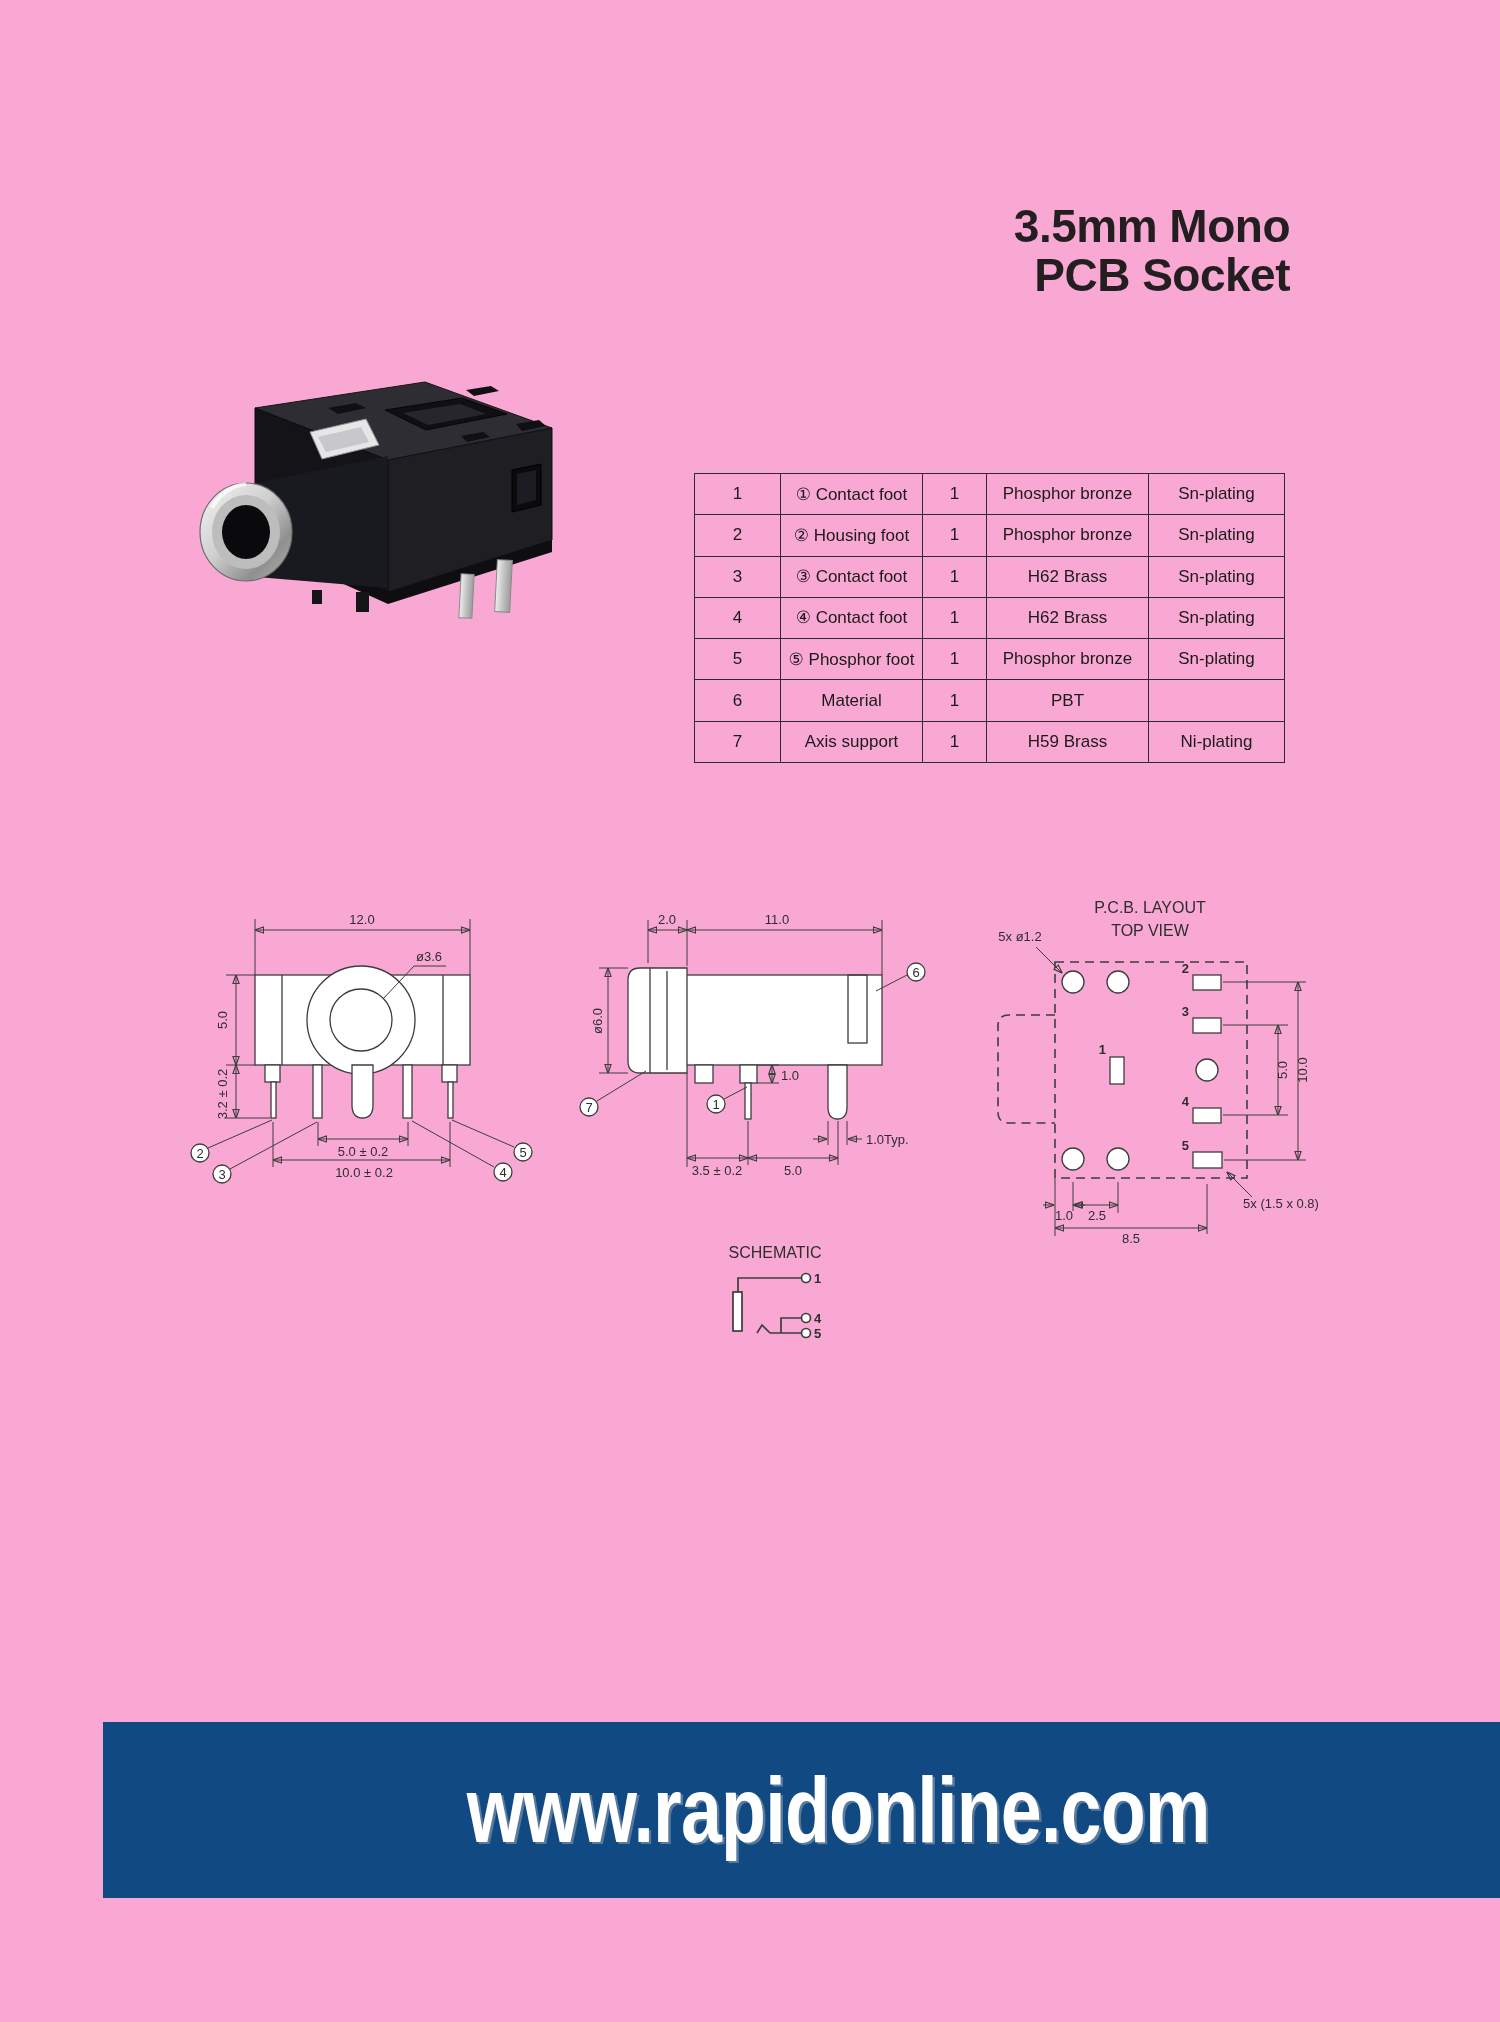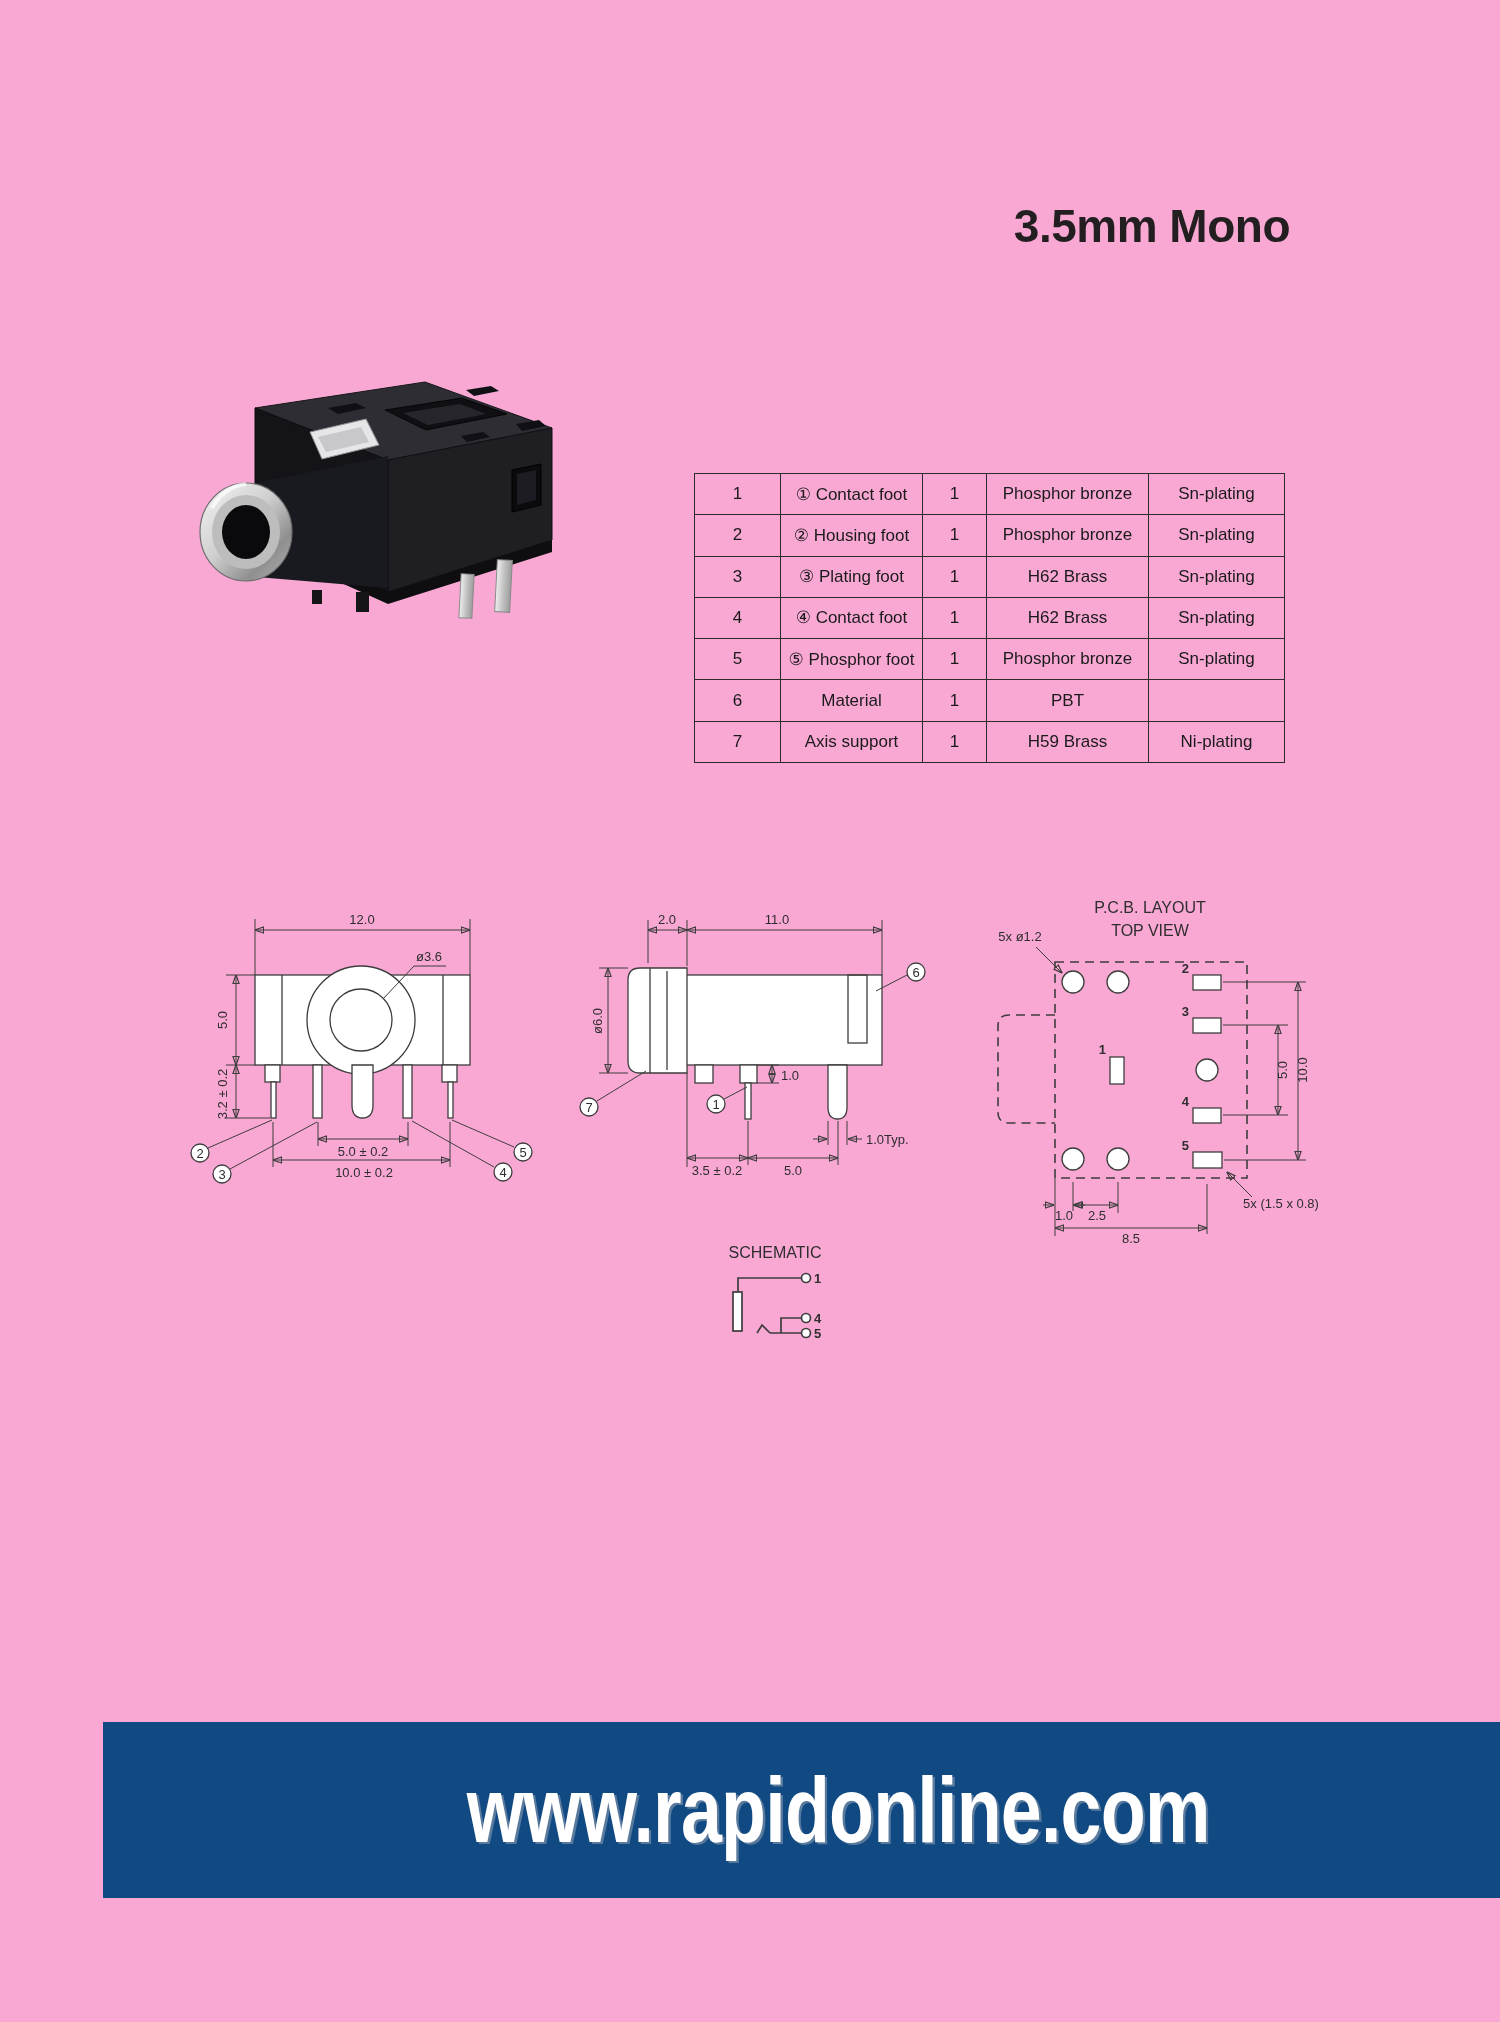--- a/index.html
+++ b/index.html
@@ -44,20 +44,21 @@
     text-shadow:3px 2px 0 rgba(150,162,180,0.55);
   }
 </style>
 </head>
 <body>
 
 <div class="page">
 
   <div class="title-block">
     <div>3.5mm Mono</div>
+    <div>PCB Socket</div>
   </div>
 
   <svg class="photo-svg" width="420" height="335" viewBox="0 0 420 335">
     <defs>
       <linearGradient id="ringGrad" x1="0" y1="0" x2="1" y2="1">
         <stop offset="0" stop-color="#f5f5f5"></stop>
         <stop offset="0.45" stop-color="#cfcfcf"></stop>
         <stop offset="0.75" stop-color="#8f8f8f"></stop>
         <stop offset="1" stop-color="#b5b5b5"></stop>
       </linearGradient>
@@ -123,21 +124,21 @@
     </tr>
     <tr>
       <td>2</td>
       <td>② Housing foot</td>
       <td>1</td>
       <td>Phosphor bronze</td>
       <td>Sn-plating</td>
     </tr>
     <tr>
       <td>3</td>
-      <td>③ Plating foot</td>
+      <td>③ Contact foot</td>
       <td>1</td>
       <td>H62 Brass</td>
       <td>Sn-plating</td>
     </tr>
     <tr>
       <td>4</td>
       <td>④ Contact foot</td>
       <td>1</td>
       <td>H62 Brass</td>
       <td>Sn-plating</td>

